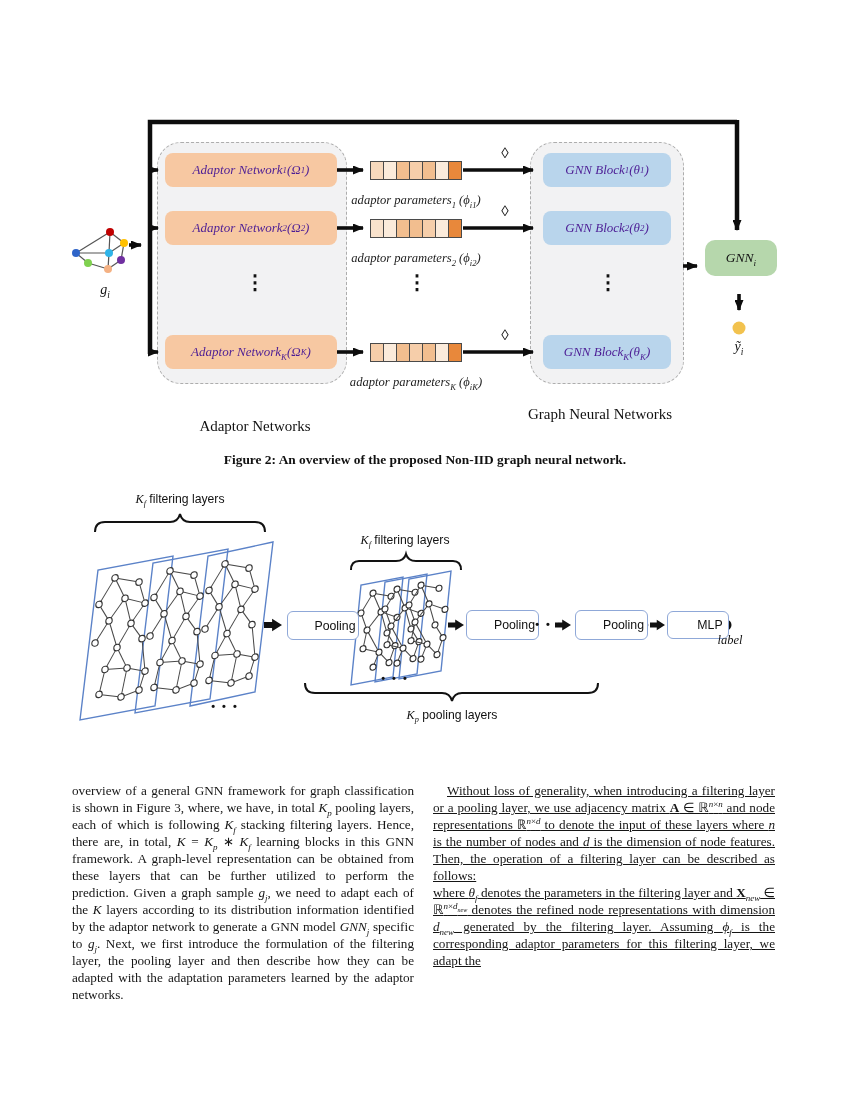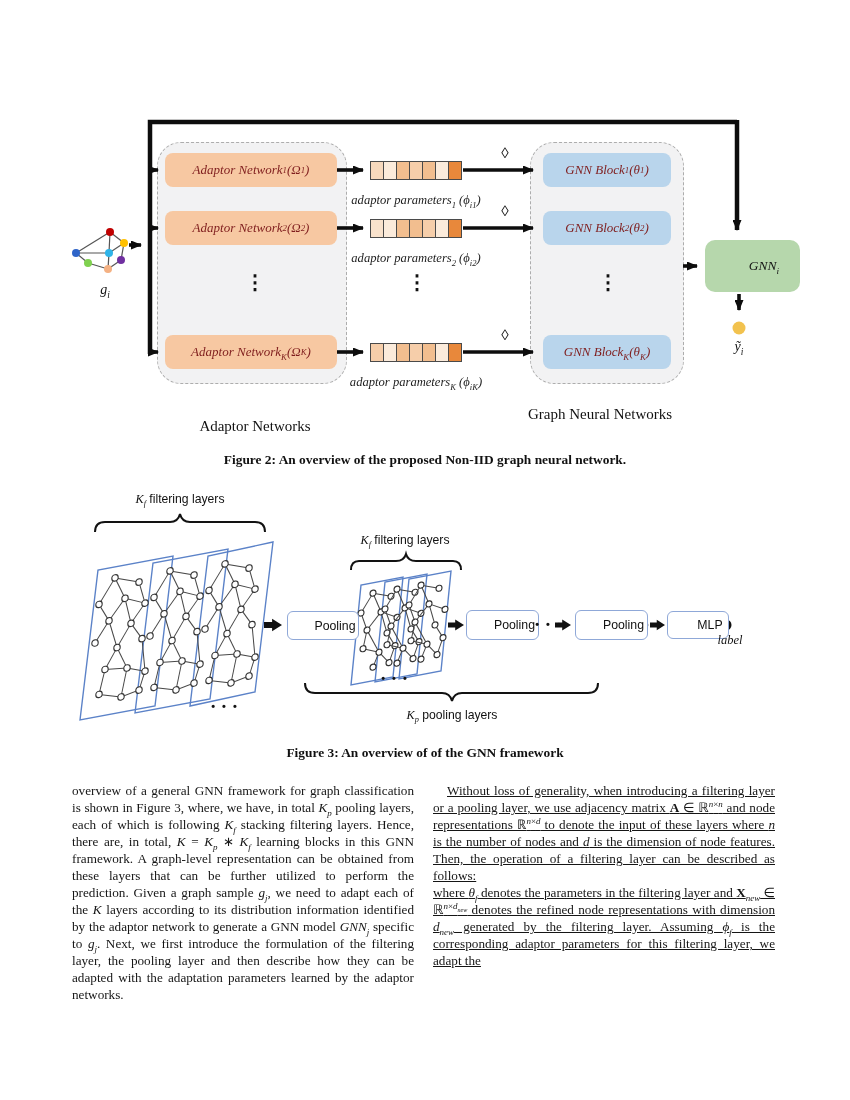--- a/index.html
+++ b/index.html
@@ -14,34 +14,34 @@
 
   
   .caption { left:0; right:0; text-align:center; font-weight:bold; font-size:13.4px; color:#111; }
 
   
   .fig2 { top:110px; left:65px; width:720px; height:350px; }
   .fig2 svg.wires { position:absolute; top:0; left:0; z-index:2; }
   .group-box { position:absolute; z-index:1; background:var(--group_bg);
                border:1.6px dashed var(--group_border); border-radius:24px; }
   .f2box { position:absolute; z-index:3; display:flex; align-items:center; justify-content:center;
-           font-style:italic; font-size:13px; border-radius:8px; color:#7f1d1d; }
+           font-style:italic; font-size:13px; border-radius:8px; color:#4c1d95; }
   .adbox { background:var(--adaptor_box); left:100px; width:172px; height:34px; }
   .gnnbox { background:var(--gnn_block); left:478px; width:128px; height:34px; }
   .pvec { position:absolute; z-index:3; left:306px; height:19px; display:flex; }
   .psq { width:12px; height:17px; border:1px solid #4a4a4a; margin-left:-1px; display:inline-block; }
   .plabel { position:absolute; z-index:3; left:265px; width:172px; text-align:center;
             font-style:italic; font-size:12.6px; color:#1c1c1c; }
   .diamond { position:absolute; z-index:3; left:425px; width:30px; text-align:center;
              font-size:15px; font-weight:bold; color:#111; }
   .vdots { position:absolute; z-index:3; width:40px; text-align:center; top:160px;
            font-size:20px; font-weight:bold; color:#111; letter-spacing:0; }
-  .gnni { position:absolute; z-index:3; left:640px; top:130px; width:72px; height:52px;
+  .gnni { position:absolute; z-index:3; left:640px; top:130px; width:72px; height:36px;
           background:var(--gnn_i); border-radius:10px; display:flex; align-items:center;
-          justify-content:center; font-style:italic; font-size:13.5px;padding-left:23px; }
+          justify-content:center; font-style:italic; font-size:13.5px; }
   .f2text { position:absolute; z-index:3; text-align:center; }
   .grouplabel { font-size:15px; color:#111; top:296px; }
 
   
   .fig3 { top:480px; left:65px; width:720px; height:280px; font-family:"Liberation Sans", sans-serif; }
   .fig3 svg.shapes { position:absolute; top:0; left:0; z-index:1; }
   .plane { fill:none; stroke:var(--plane_stroke); stroke-width:1.4; }
   .gnode { fill:#ffffff; stroke:#333; stroke-width:1.1; }
   .brace { fill:none; stroke:#121212; stroke-width:2; }
   .f3box { position:absolute; z-index:2; background:#fff; border:1.4px solid var(--pool_border);
@@ -306,21 +306,20 @@
     <div class="f3box" style="left:510px; top:130px; width:47px; height:28px;">Pooling</div>
     <div class="f3box" style="left:602px; top:131px; width:36px; height:26px;">MLP</div>
 
     <div class="f3dots" style="left:462px; top:138px; width:44px;">• • •</div>
     <div class="f3dots" style="left:120px; top:220px; width:80px;">• • •</div>
     <div class="f3dots" style="left:295px; top:192px; width:70px;">• • •</div>
 
     <div class="f3label lab-italic" style="left:630px; top:153px; width:70px;">label</div>
   </div>
 
-  <div class="abs caption" style="top:745px;">Figure 3: An overview of of the GNN framework</div>
 
   <div class="abs col col-left">
     <div>overview of a general GNN framework for graph classification is shown in Figure 3, where, we have, in total <i>K<sub>p</sub></i> pooling layers, each of which is following <i>K<sub>f</sub></i> stacking filtering layers. Hence, there are, in total, <i>K</i> = <i>K<sub>p</sub></i> ∗ <i>K<sub>f</sub></i> learning blocks in this GNN framework. A graph-level representation can be obtained from these layers that can be further utilized to perform the prediction. Given a graph sample <i>g<sub>j</sub></i>, we need to adapt each of the <i>K</i> layers according to its distribution information identified by the adaptor network to generate a GNN model <i>GNN<sub>j</sub></i> specific to <i>g<sub>j</sub></i>. Next, we first introduce the formulation of the filtering layer, the pooling layer and then describe how they can be adapted with the adaptation parameters learned by the adaptor networks.</div>
   </div>
 
   <div class="abs col col-right">
     <div class="indent">Without loss of generality, when introducing a filtering layer or a pooling layer, we use adjacency matrix <b>A</b> ∈ ℝ<sup><i>n</i>×<i>n</i></sup> and node representations ℝ<sup><i>n</i>×<i>d</i></sup> to denote the input of these layers where <i>n</i> is the number of nodes and <i>d</i> is the dimension of node features. Then, the operation of a filtering layer can be described as follows:</div>
     <div>where <i>θ<sub>f</sub></i> denotes the parameters in the filtering layer and <b>X</b><sub><i>new</i></sub> ∈ ℝ<sup><i>n</i>×<i>d<sub>new</sub></i></sup> denotes the refined node representations with dimension <i>d<sub>new</sub></i> generated by the filtering layer. Assuming <i>ϕ<sub>f</sub></i> is the corresponding adaptor parameters for this filtering layer, we adapt the</div>
   </div>
 

